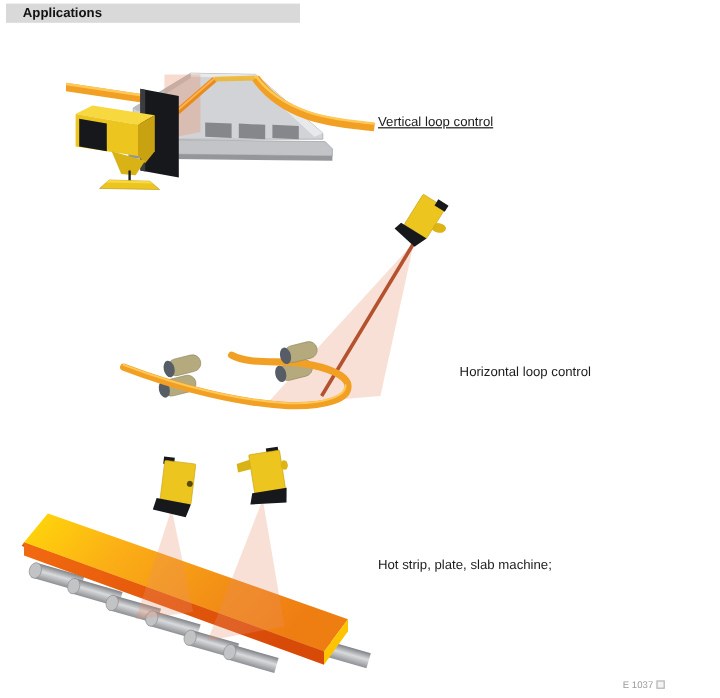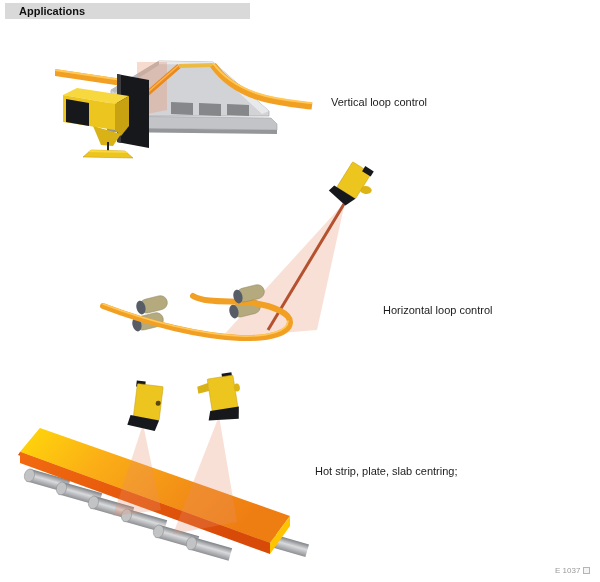--- a/index.html
+++ b/index.html
@@ -25,32 +25,31 @@
     color: #111;
   }
   .fig { position: absolute; }
   .fig-label {
     position: absolute;
     font-size: 11px;
     color: #1c1c1c;
     line-height: 15px;
     white-space: nowrap;
   }
-  .label-vertical   { left: 331px; top: 95px; }
+  .label-vertical   { left: 315px; top: 95px; text-decoration: underline; }
   .label-horizontal { left: 383px; top: 255px; margin-top: 48px; }
   .label-slab       { left: 315px; top: 464px; }
   .footer-ref {
     position: absolute;
     left: 519px; top: 566px;
     display: flex;
     align-items: center;
     gap: 3px;
     font-size: 8px;
     color: #9a9a9a;
-    margin-left: 36px;
   }
   .fig-link {
     display: inline-block;
     width: 7px; height: 7px;
     border: 1px solid #b5b5b5;
     background: #f4f4f4;
   }
   
   .cam-body  { fill: var(--camera-yellow, #edc51f); }
   .cam-top   { fill: #f7d83f; }
@@ -229,21 +228,21 @@
 
     <g transform="translate(207,30) rotate(-9)">
       <polygon points="-23,-13 -12,-15 -12,-7 -23,-6" fill="#d9b316"></polygon>
       <rect class="cam-dark" x="3" y="-22" width="10" height="6"></rect>
       <rect class="cam-body" x="-12" y="-19" width="26" height="34" rx="1" stroke="#c79e10" stroke-width="0.5"></rect>
       <ellipse cx="16" cy="-6" rx="3" ry="4" fill="#ddb415"></ellipse>
       <polygon class="cam-dark" points="-14,13 15,13 13,25 -17,22"></polygon>
     </g>
   </svg>
   <div class="fig-label label-slab">
-    <div>Hot strip, plate, slab centring;</div>
+    <div>Hot strip, plate, slab machine;</div>
   </div>
 
   <div class="footer-ref">
     <span>E 1037</span>
     <span class="fig-link"></span>
   </div>
 
 </div>
 
 </body></html>

